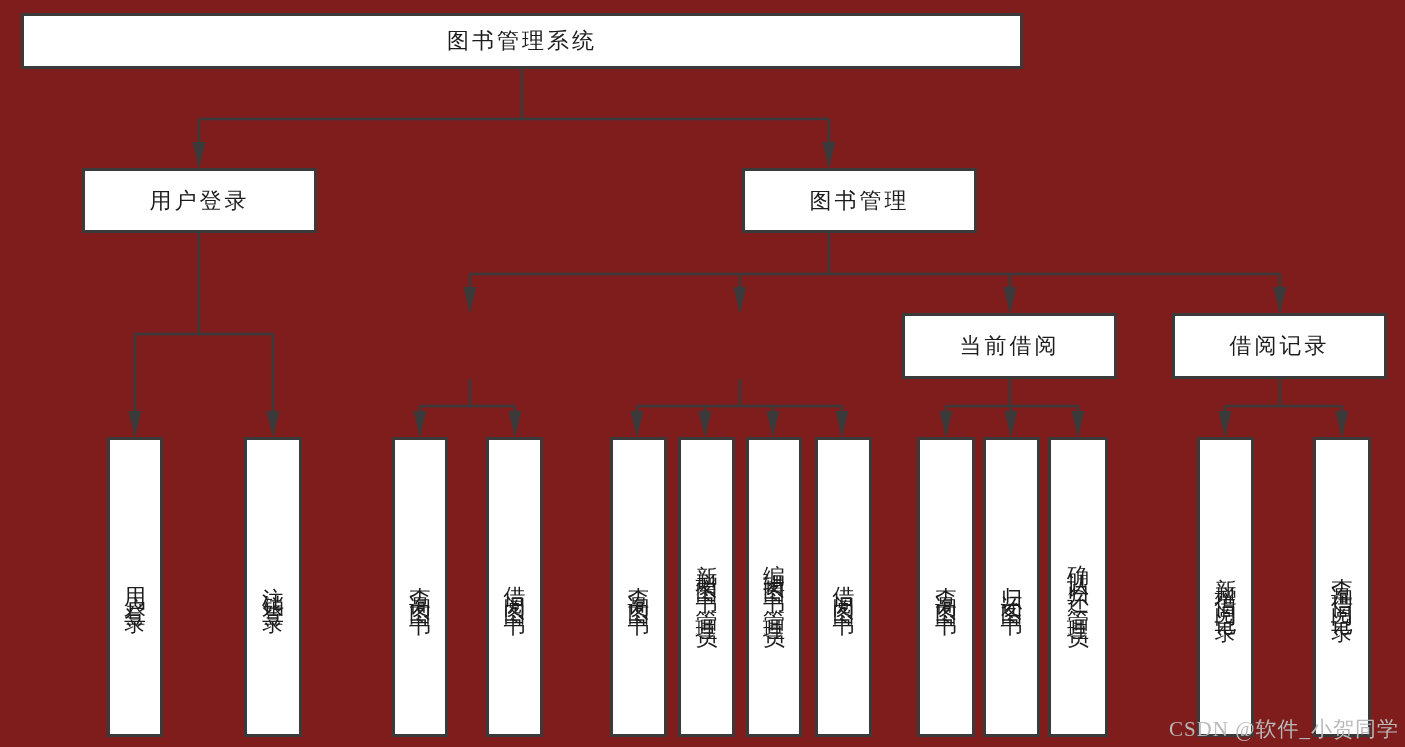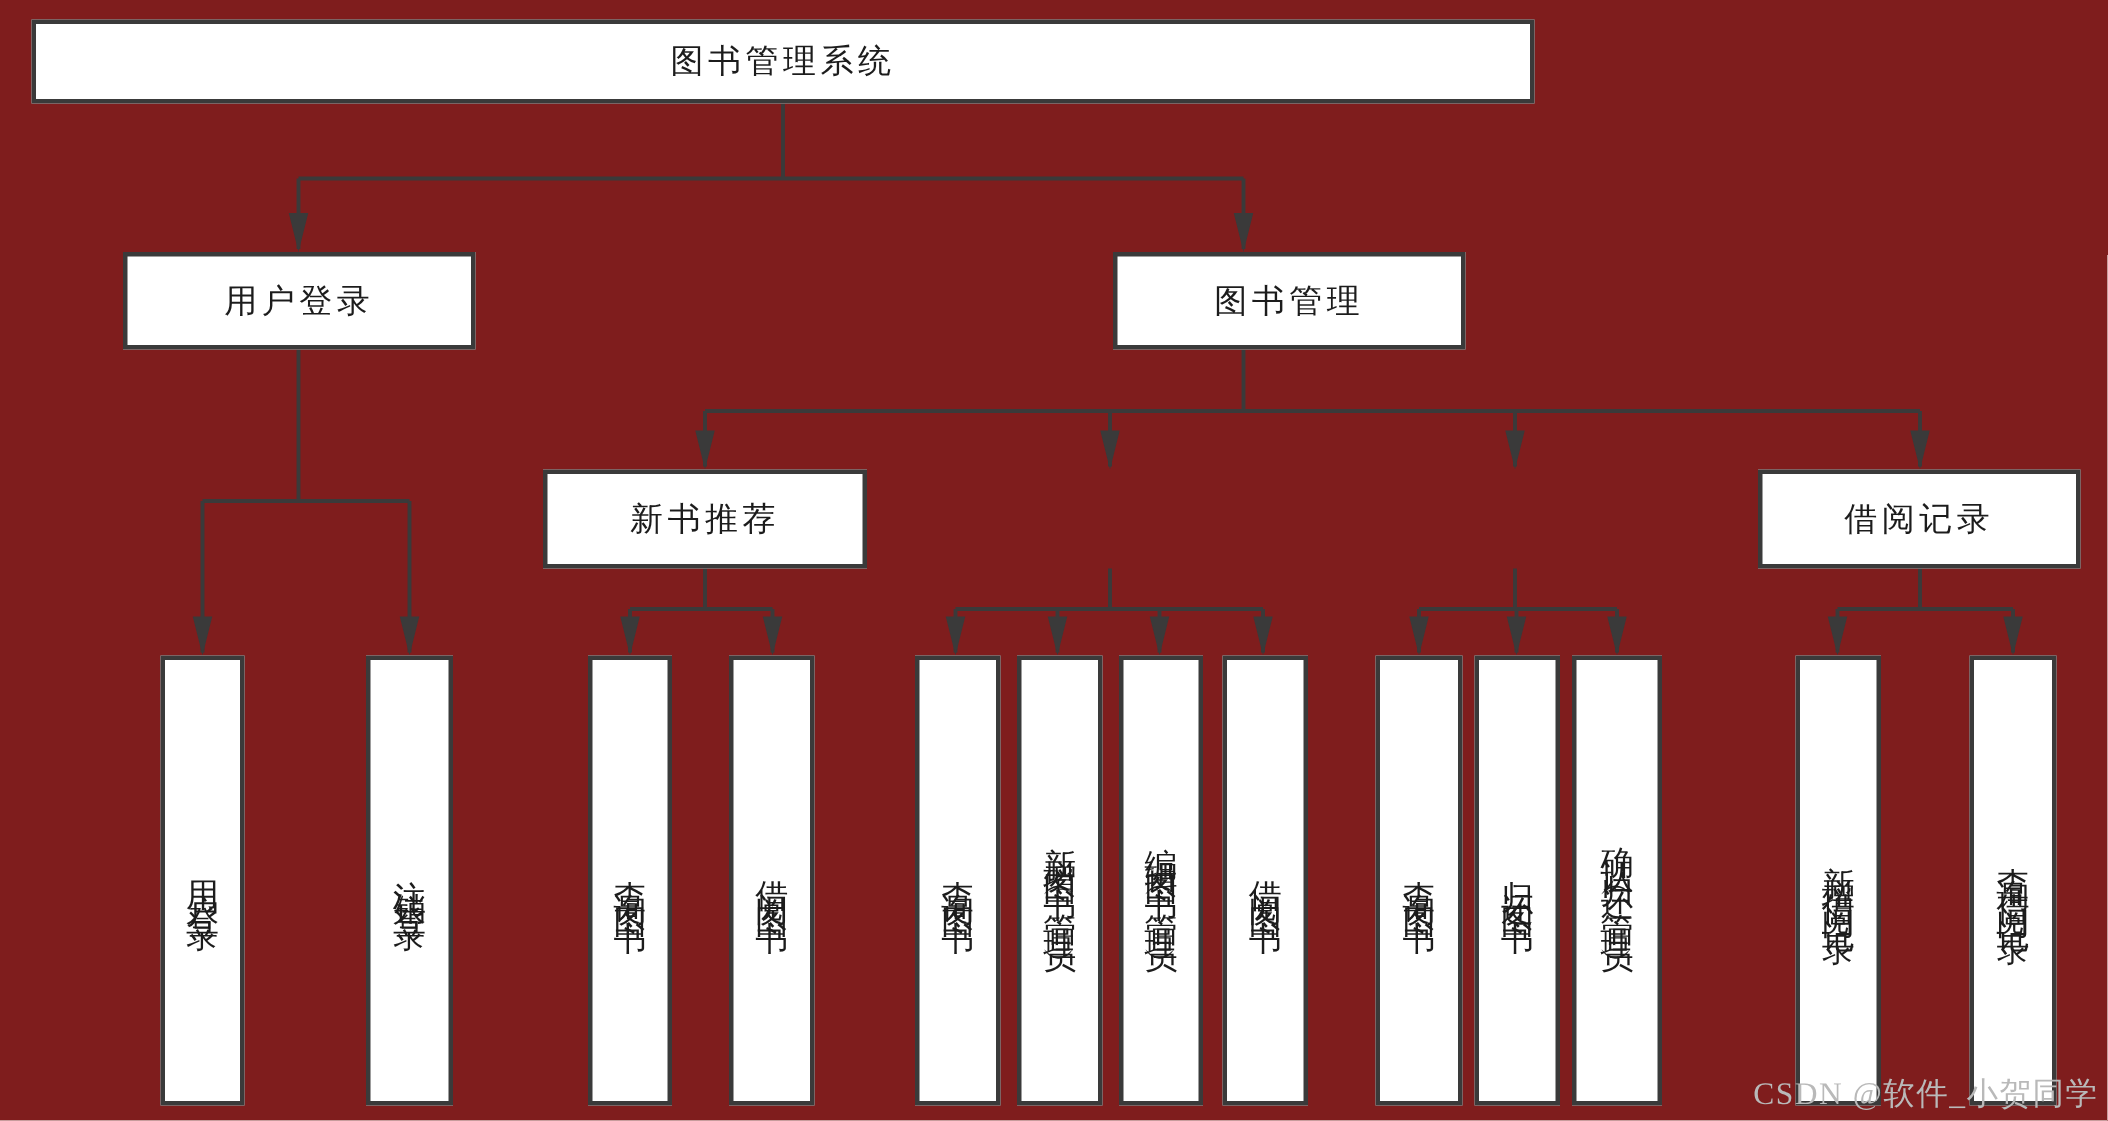--- a/index.html
+++ b/index.html
@@ -126,22 +126,22 @@
     <span>图书管理系统</span>
   </div>
 
   <div class="box hnode" style="left:82px;top:168px;width:235px;height:65px;">
     <span>用户登录</span>
   </div>
   <div class="box hnode" style="left:712px;top:168px;width:235px;height:65px;margin-left:30px;">
     <span>图书管理</span>
   </div>
 
-  <div class="box hnode" style="left:362px;top:313px;width:216px;height:66px;">
-    <span>新书推荐</span>
+  <div class="box hnode" style="left:902px;top:313px;width:215px;height:66px;">
+    <span>当前借阅</span>
   </div>
   <div class="box hnode" style="left:1172px;top:313px;width:215px;height:66px;">
     <span>借阅记录</span>
   </div>
 
   <div class="box vnode" style="left:107px;top:437px;width:56px;height:300px;">
     <span>用户登录</span>
   </div>
   <div class="box vnode" style="left:244px;top:437px;width:58px;height:300px;">
     <span>注销登录</span>

